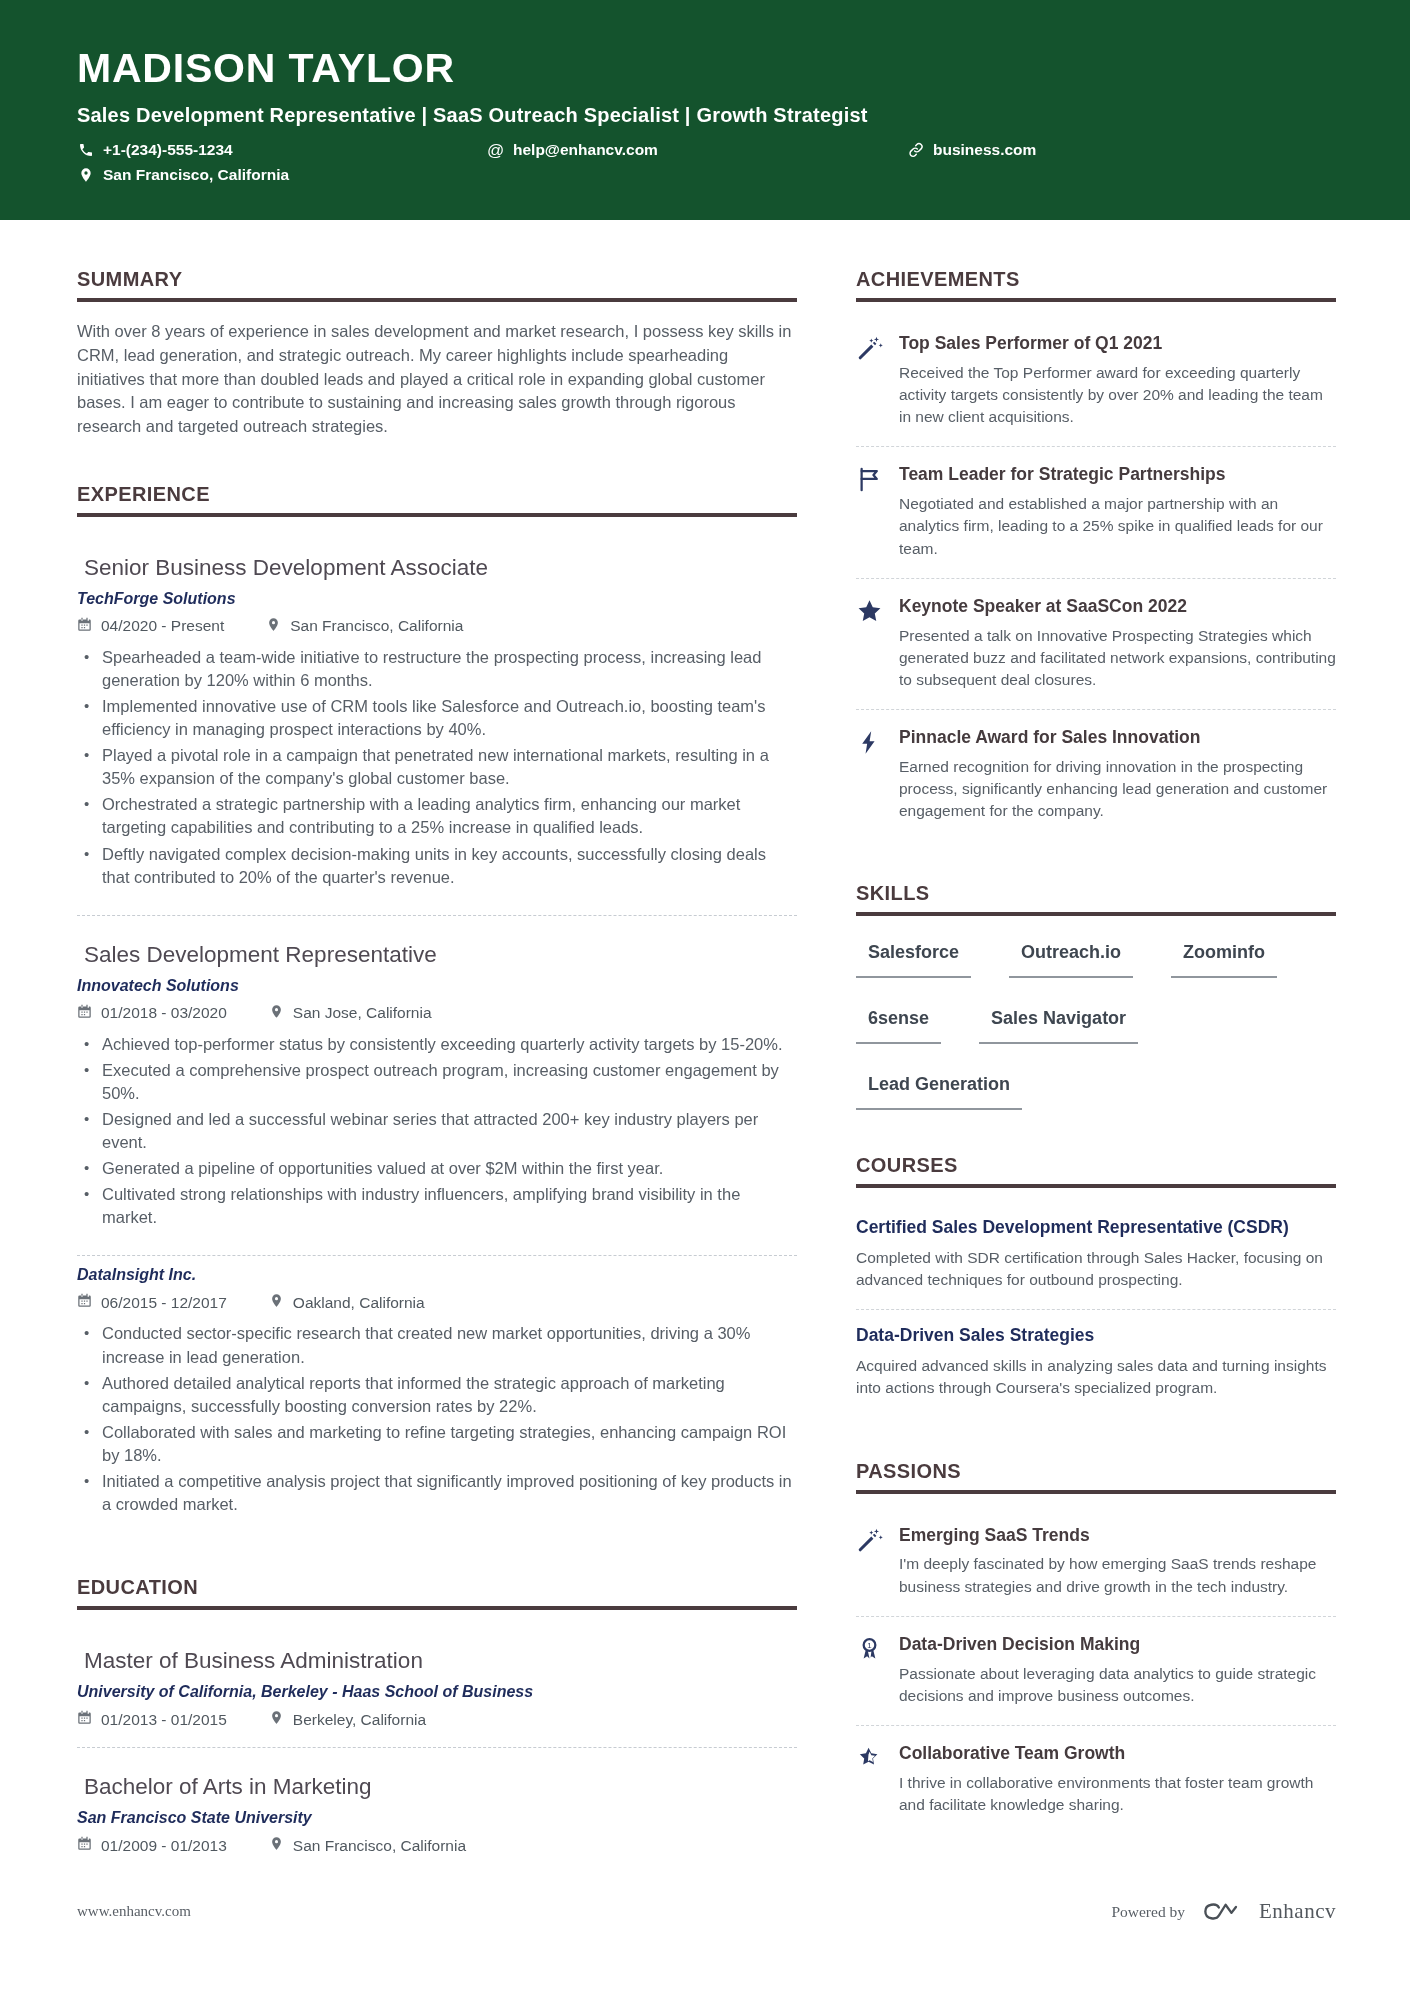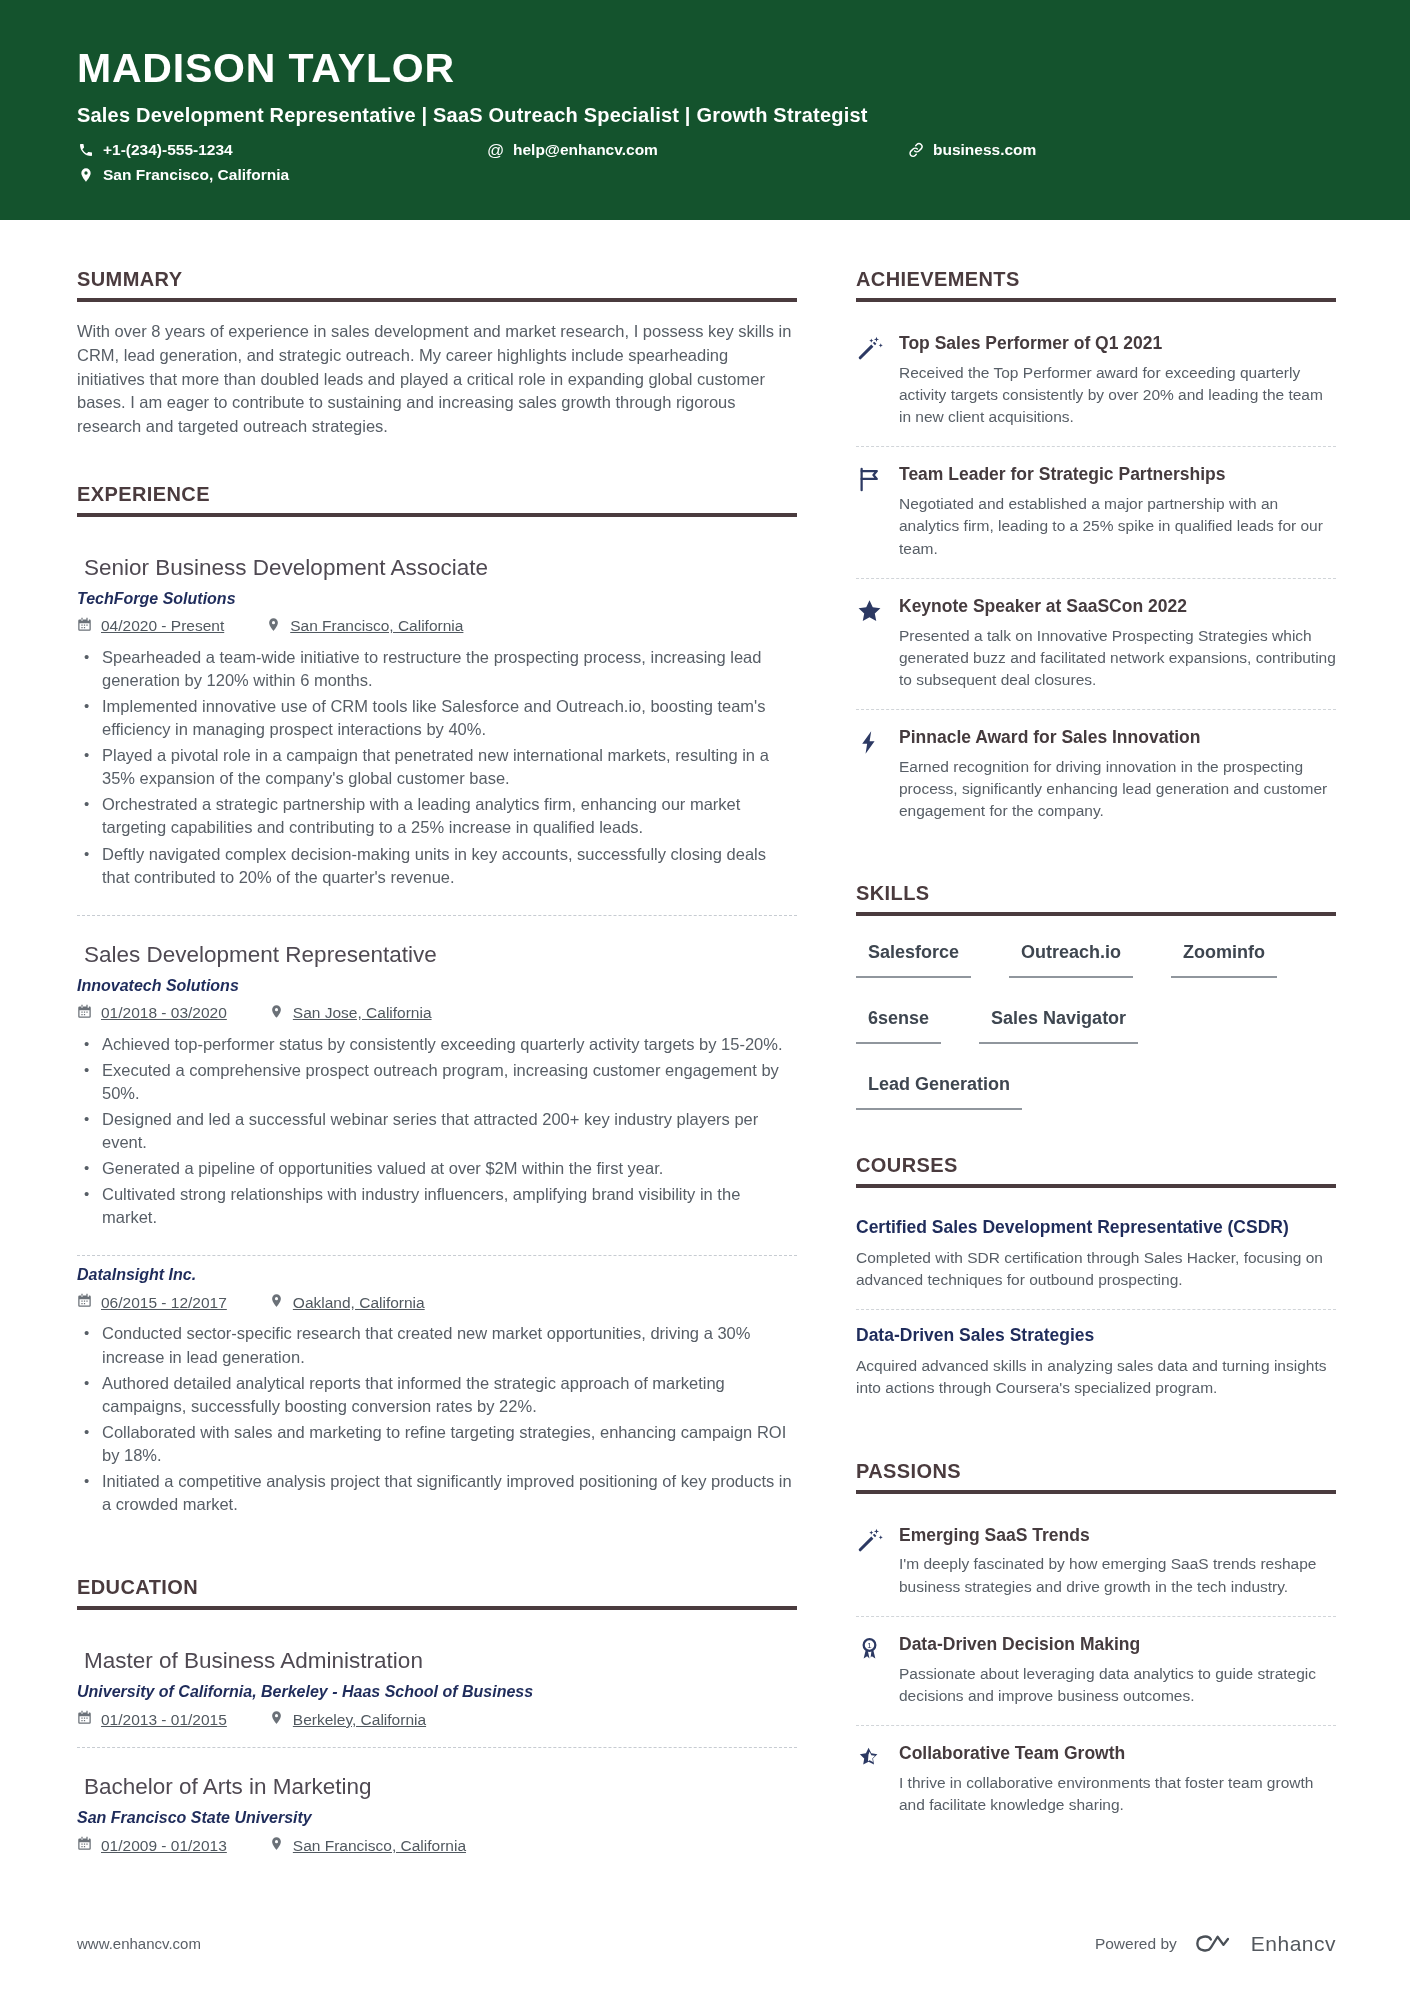--- a/index.html
+++ b/index.html
@@ -40,21 +40,21 @@
   }
   .col-left > section:first-child h2.sec,
   .col-right > section:first-child h2.sec { margin-top: 48px; }
 
   .summary-text { font-size: 16.5px; line-height: 1.44; color: #575e66; margin-top: 18px; }
 
   
   .entry { padding: 6px 0 8px 0; }
   .job-title { font-size: 22.5px; font-weight: 400; color: #4f4952; margin: 16px 0 9px 7px; }
   .company { font-size: 16px; font-weight: 700; color: #1f2c5b; margin-bottom: 9px; font-style: italic; }
-  .meta { display: flex; align-items: center; gap: 42px; font-size: 15.5px; color: #50585f; text-decoration: underline; }
+  .meta { display: flex; align-items: center; gap: 42px; font-size: 15.5px; color: #50585f; }
   .meta .m-item { display: flex; align-items: center; gap: 9px; }
   .meta svg { width: 15px; height: 15px; }
   ul.bullets { list-style: none; margin: 10px 0 8px 0; }
   ul.bullets li {
     position: relative; padding-left: 25px; font-size: 16.5px;
     line-height: 1.4; color: #575e66; margin-bottom: 3px;
   }
   ul.bullets li::before {
     content: "•"; position: absolute; left: 7px; top: 0; color: #575e66; font-size: 15px;
   }
@@ -75,22 +75,22 @@
     padding: 0 12px 13px 12px; border-bottom: 2px solid #90969d;
   }
 
   
   .course { padding: 12px 0 16px 0; }
   .course .c-title { font-size: 17.5px; font-weight: 700; color: #1f2c5b; line-height: 1.3; margin-bottom: 8px; }
   .course .c-text  { font-size: 15.5px; color: #575e66; line-height: 1.43; }
 
   
   .foot {
-    position: absolute; left: 77px; right: 74px; bottom: 38px;
-    display: flex; justify-content: space-between; align-items: center;
+    position: absolute; left: 77px; right: 74px; bottom: 70px;
+    display: flex; justify-content: space-between; align-items: center; font-family: Liberation Serif, serif;
   }
   .site { font-size: 15px; color: #595f66; }
   .powered { display: flex; align-items: center; gap: 14px; }
   .powered .p-label { font-size: 15.5px; color: #595f66; }
   .powered .brand { font-size: 21px; color: #53585e; letter-spacing: 0.5px; }
   .logo svg { width: 46px; height: 27px; display: block; }
 </style>
 </head>
 <body>
 

